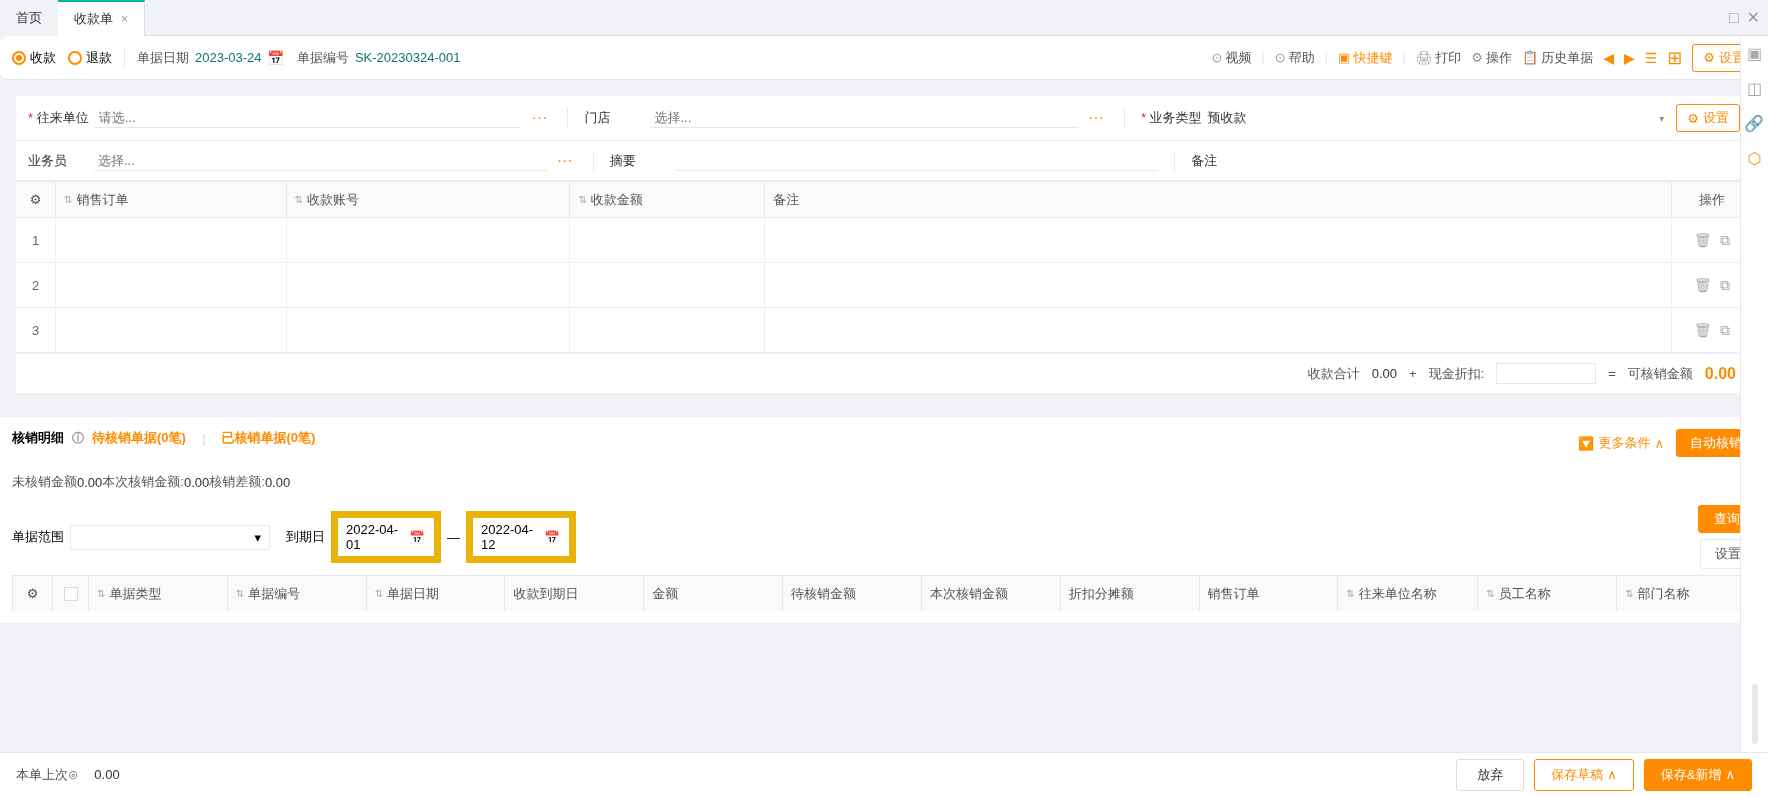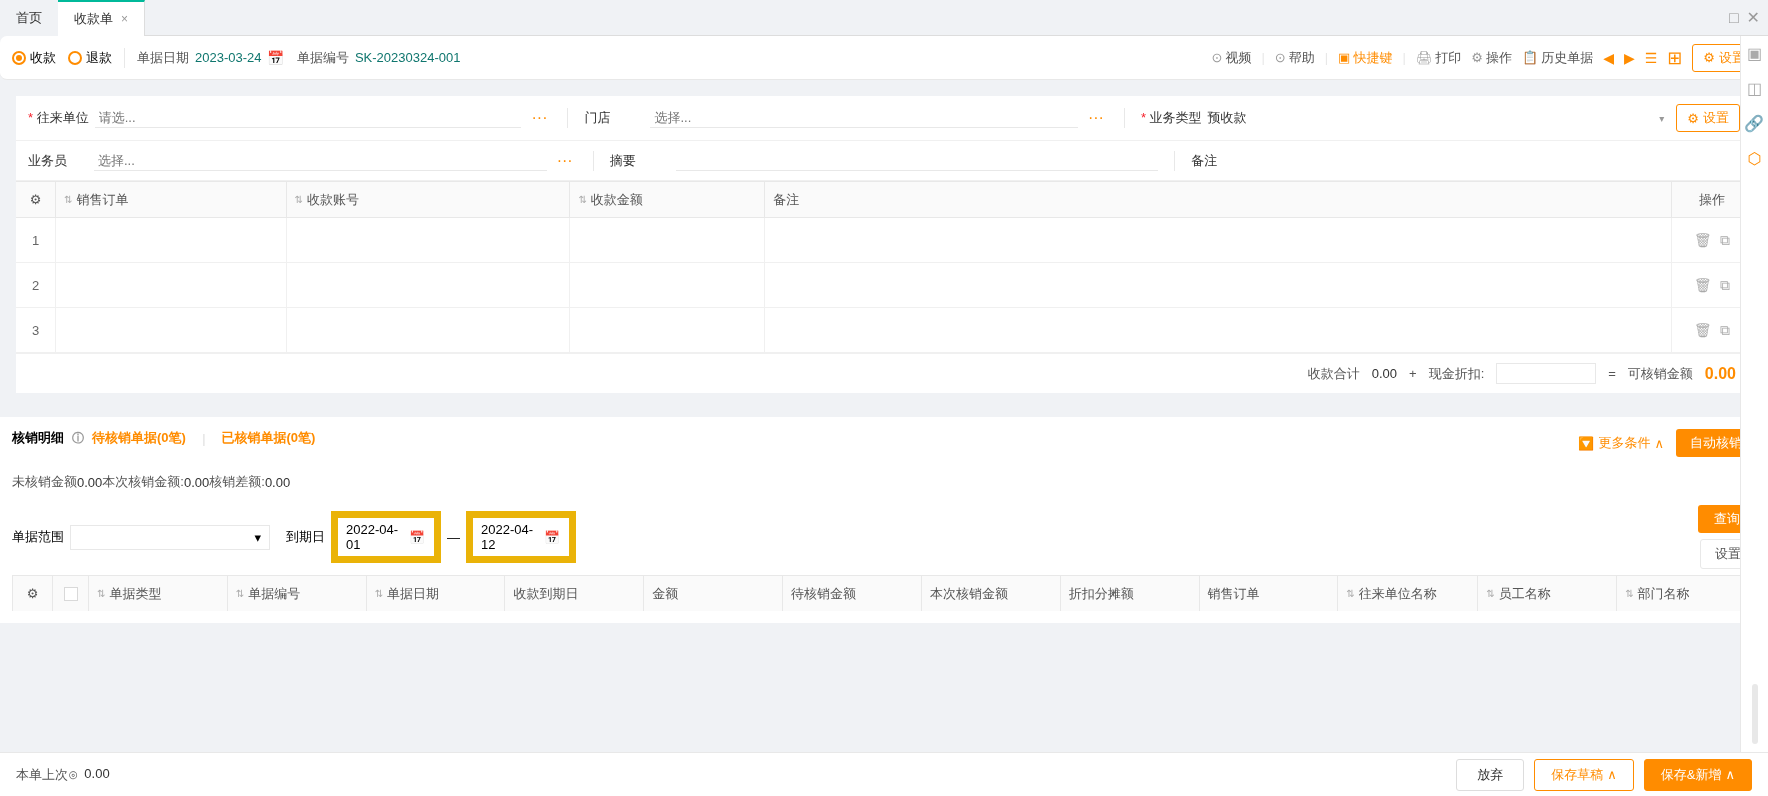--- a/index.html
+++ b/index.html
@@ -167,21 +167,21 @@
     .bth-md { min-width: 100px; }
     .bth-lg { min-width: 140px; }
 
     
     .footer {
       position: fixed; bottom: 0; left: 0; right: 0;
       background: #fff; border-top: 1px solid #e8e8e8;
       height: 44px; display: flex; align-items: center;
       padding: 0 16px; gap: 12px;
     }
-    .footer-left { display: flex; align-items: flex-start; gap: 6px; color: #555; }
+    .footer-left { display: flex; align-items: center; gap: 16px; color: #555; }
     .footer-value { color: #333; font-weight: 500; }
     .footer-right { margin-left: auto; display: flex; align-items: center; gap: 10px; }
     .btn-abandon { background: #fff; border: 1px solid #ddd; color: #333; padding: 6px 20px; border-radius: 3px; cursor: pointer; font-size: 13px; }
     .btn-draft {
       background: #fff; border: 1px solid #ff8c00; color: #ff8c00;
       padding: 6px 16px; border-radius: 3px; cursor: pointer; font-size: 13px;
       display: flex; align-items: center; gap: 4px;
     }
     .btn-save {
       background: #ff8c00; border: 1px solid #ff8c00; color: #fff;

